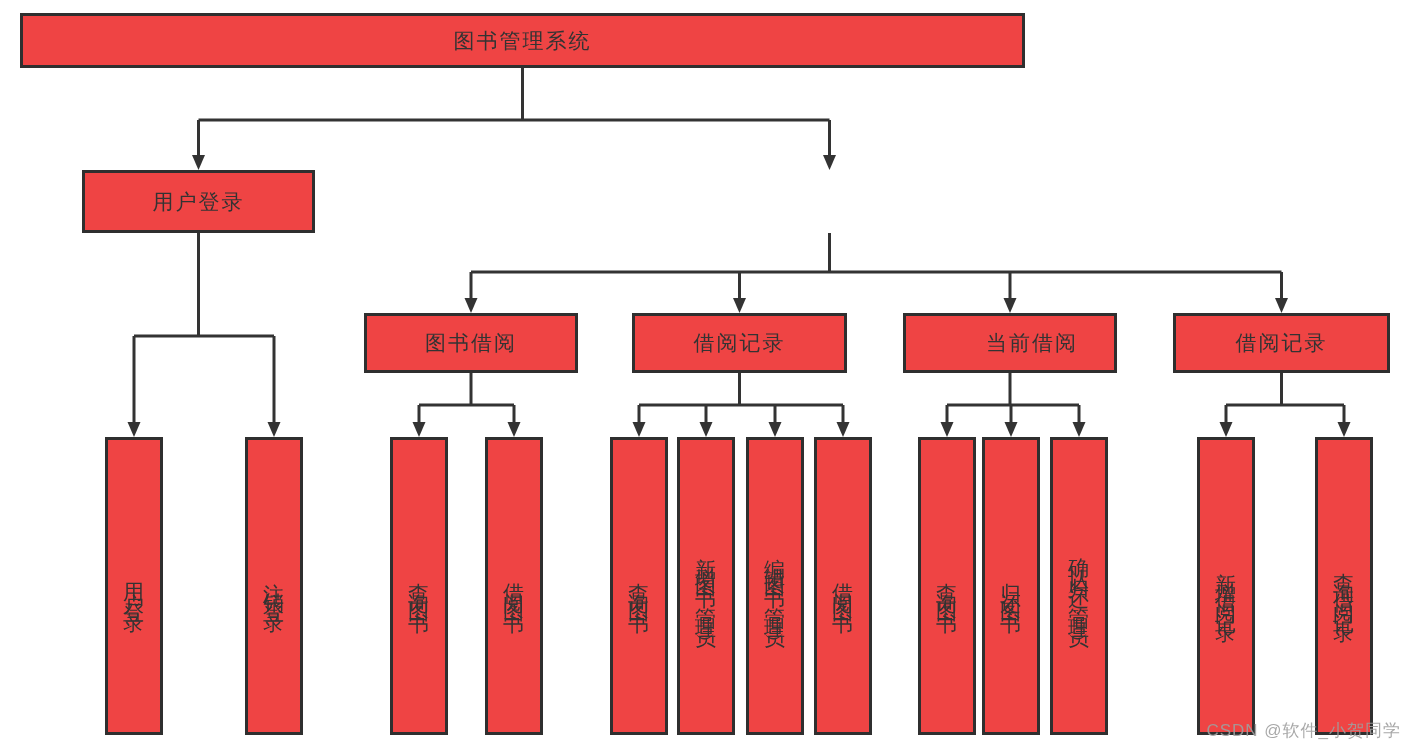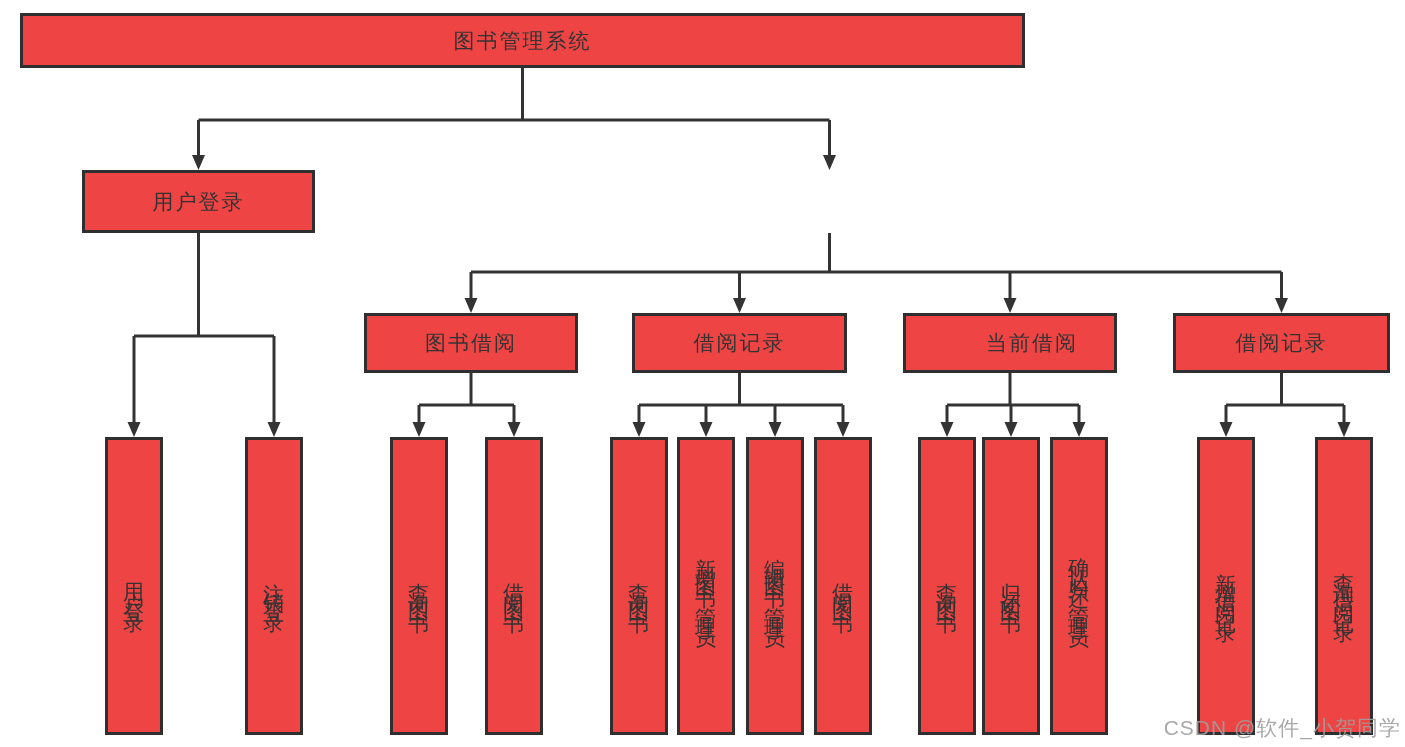--- a/index.html
+++ b/index.html
@@ -36,21 +36,21 @@
     letter-spacing: 10px;
     font-size: 21px;
     justify-content: center;
     align-items: center;
     padding: 4px 0;
   }
   .watermark {
     position: absolute;
     right: 4px;
     bottom: 5px;
-    font-size: 21px;
+    font-size: 17px;
     color: rgba(158, 158, 158, 0.9);
     letter-spacing: 1px;
     z-index: 10;
     white-space: nowrap;
   }
 </style>
 </head>
 <body>
 
 <div id="canvas">

